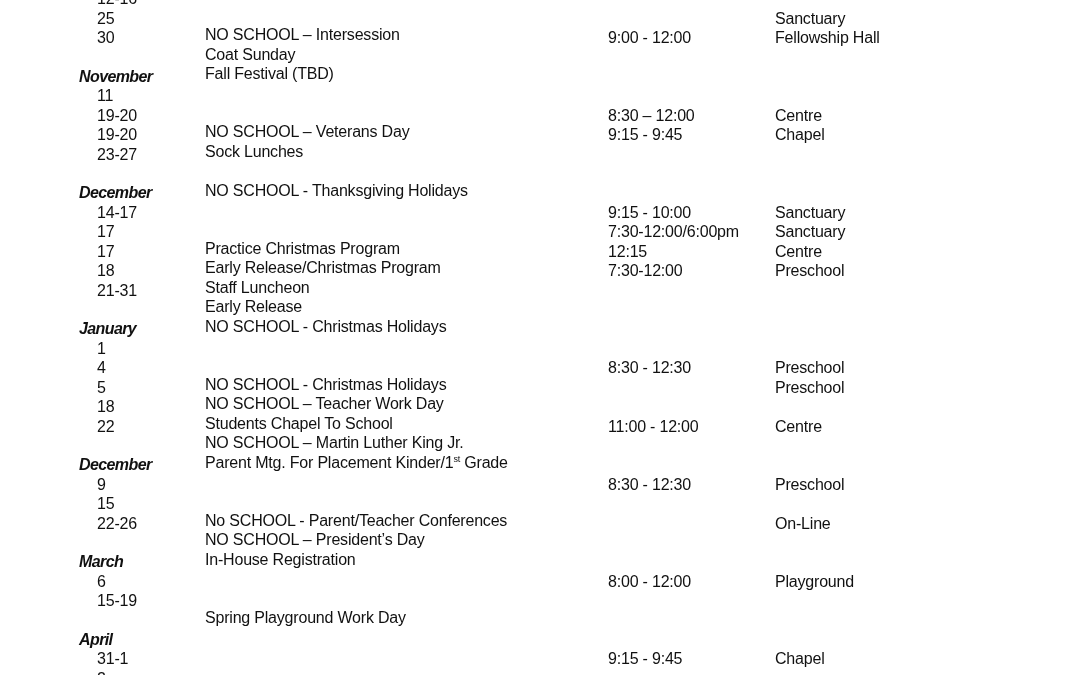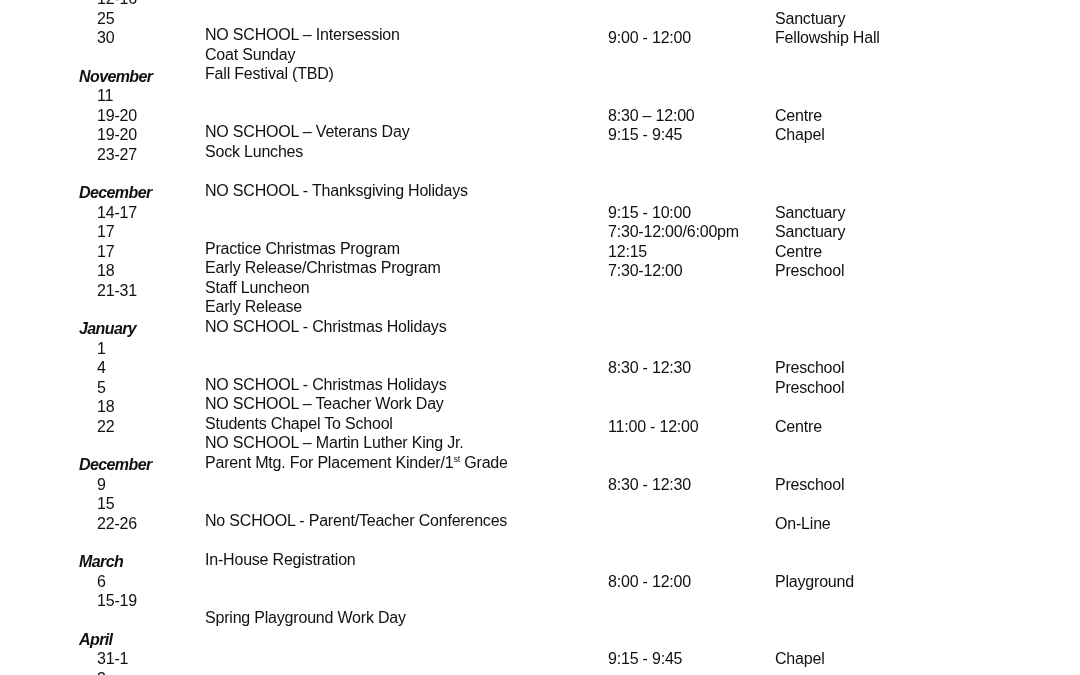--- a/index.html
+++ b/index.html
@@ -176,20 +176,21 @@
     <span>December</span>
   </div>
   <div class="row">
     <span class="col-date">9</span>
     <span class="col-event">No SCHOOL - Parent/Teacher Conferences</span>
     <span class="col-time">8:30 - 12:30</span>
     <span class="col-loc">Preschool</span>
   </div>
   <div class="row">
     <span class="col-date">15</span>
+    <span class="col-event">NO SCHOOL – President’s Day</span>
     <span class="col-time"></span>
     <span class="col-loc"></span>
   </div>
   <div class="row">
     <span class="col-date">22-26</span>
     <span class="col-event">In-House Registration</span>
     <span class="col-time"></span>
     <span class="col-loc">On-Line</span>
   </div>
   <div class="gap"></div>

